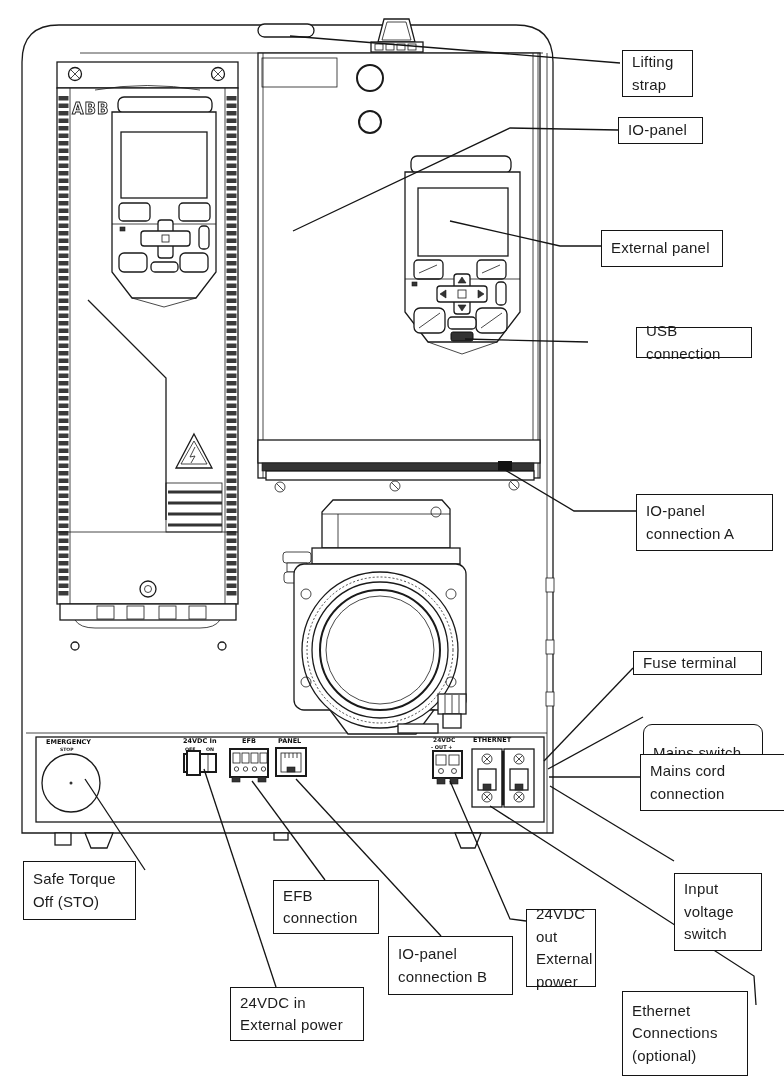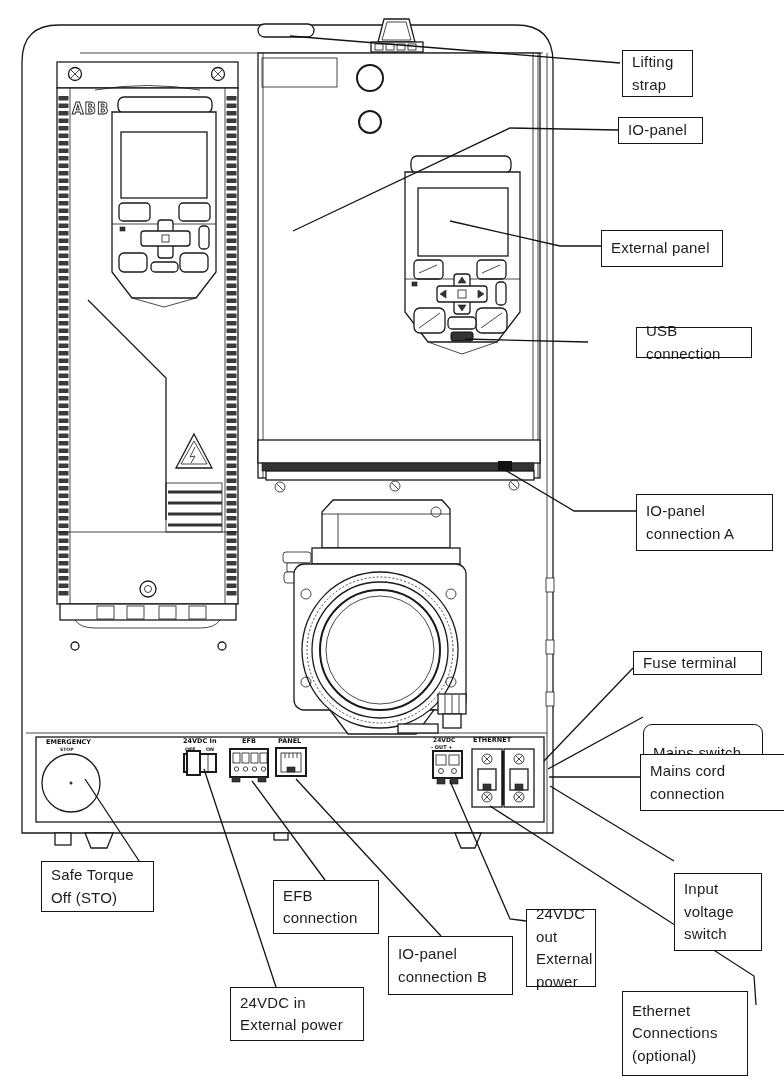--- a/index.html
+++ b/index.html
@@ -311,21 +311,21 @@
 
 <div class="callout" style="left:643px;top:724px;width:120px;height:59px;border-radius:9px;">Mains switch</div>
 
 <div class="callout" style="left:640px;top:754px;width:146px;height:57px;">Mains cord
 connection</div>
 
 <div class="callout" style="left:674px;top:831px;width:88px;height:78px;margin-top:42px;">Input
 voltage
 switch</div>
 
-<div class="callout" style="left:41px;top:861px;width:113px;height:51px;">Safe Torque
+<div class="callout" style="left:23px;top:861px;width:113px;height:59px;">Safe Torque
 Off (STO)</div>
 
 <div class="callout" style="left:273px;top:880px;width:106px;height:54px;">EFB
 connection</div>
 
 <div class="callout" style="left:388px;top:936px;width:125px;height:59px;">IO-panel
 connection B</div>
 
 <div class="callout" style="left:230px;top:987px;width:134px;height:54px;">24VDC in
 External power</div>

